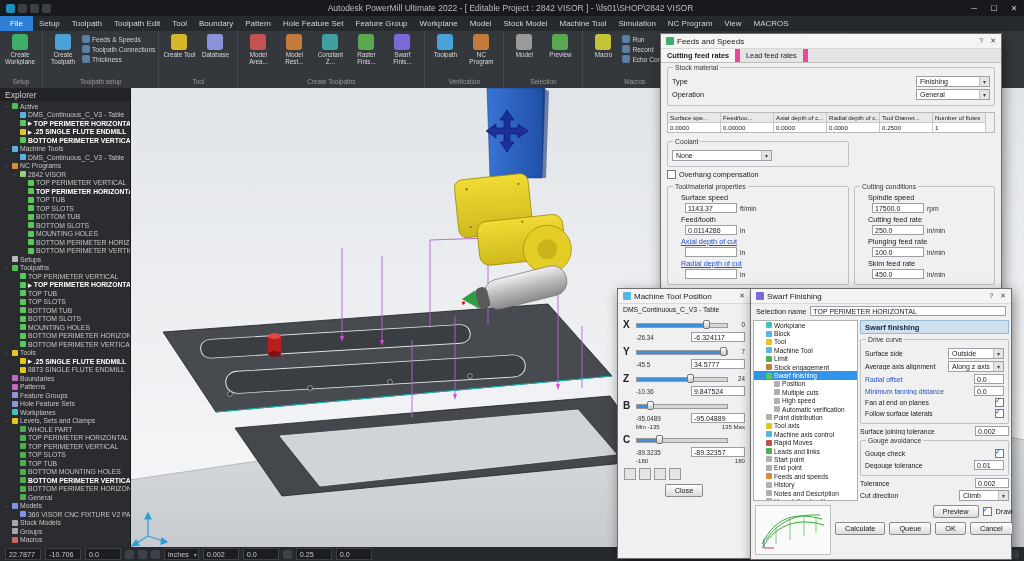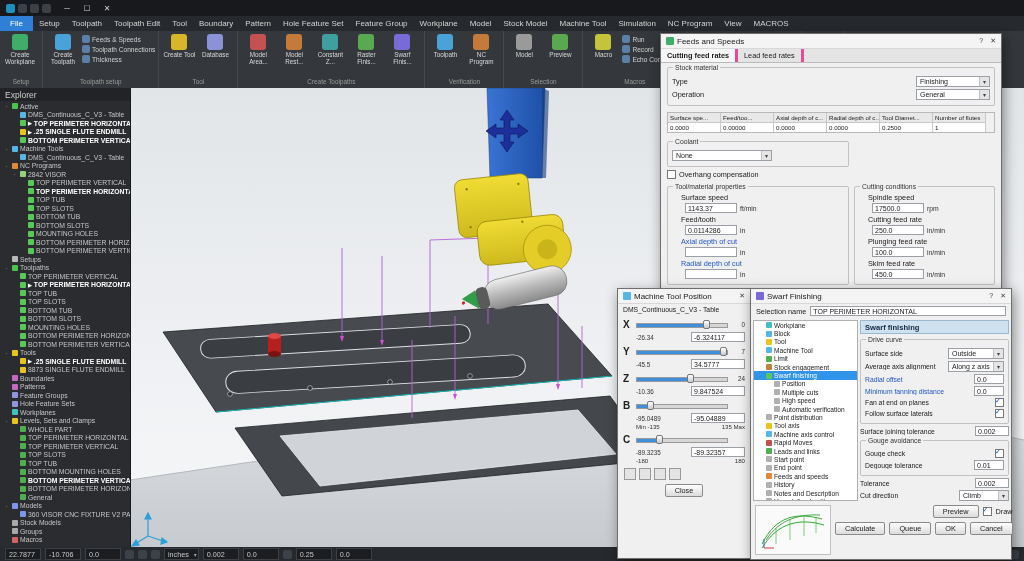--- a/index.html
+++ b/index.html
@@ -65,27 +65,27 @@
   .flabel{flex:1;white-space:nowrap;overflow:hidden;}
   .tb{background:#fff;border:1px solid #9aa0a6;height:10px;display:flex;align-items:center;padding:0 2px;font-size:7px;box-sizing:border-box;}
   .tb.gray{color:#8a8a8a;}
   .w46{width:46px;flex:none;}
   .w52{width:52px;flex:none;}
   .dd{background:#fff;border:1px solid #9aa0a6;height:11px;display:flex;align-items:center;padding:0 11px 0 3px;position:relative;font-size:7px;box-sizing:border-box;}
   .dd::after{content:"▾";position:absolute;right:0;top:0;bottom:0;width:9px;font-size:6px;color:#444;background:#e4e4e4;border-left:1px solid #c0c0c0;display:flex;align-items:center;justify-content:center;}
   .btn{background:linear-gradient(#fdfdfd,#dcdcdc);border:1px solid #8a8a8a;border-radius:2px;padding:1px 9px;font-size:7.3px;display:inline-flex;align-items:center;justify-content:center;}
   .cb{width:7px;height:7px;border:1px solid #777;background:#fff;display:inline-block;position:relative;flex:none;}
   .cb.checked::after{content:"✓";position:absolute;left:-1px;top:-2px;font-size:7px;color:#1b56c4;}
-  .link{color:#2255cc;}
+  .link{color:#2255cc;text-decoration:underline;}
   .unit{color:#333;font-size:6.8px;}
 
   
   .fwin{left:660px;top:33px;width:340px;height:254px;z-index:10;}
   .ftabs{display:flex;background:#e4e4e4;height:13px;font-size:7.3px;border-bottom:1px solid #bbb;}
-  .ftab{padding:0 6px;display:flex;align-items:center;border-right:3px solid #ec4899;}
+  .ftab{padding:0 6px;display:flex;align-items:center;border-right:5px solid #ec4899;}
   .ftab.selected{background:#f7f7f7;font-weight:700;}
   .fbody{padding:2px 6px;position:relative;}
   .fcols{display:flex;gap:5px;}
   .fleft{width:182px;flex:none;}
   .fright{flex:1;}
   .lab{color:#333;}
   .valline{font-weight:700;margin:1px 0 3px 4px;white-space:nowrap;}
   .ftable{border:1px solid #b8b8b8;margin:3px 0;}
   .ftr{display:flex;}
   .fth,.ftd{width:53px;flex:none;font-size:6.2px;padding:1px 2px;border-right:1px solid #c8c8c8;overflow:hidden;white-space:nowrap;box-sizing:border-box;}
@@ -136,20 +136,21 @@
 
 <div class="app">
 
   <div class="titlebar">
     <div class="qat">
       <span class="qicon logo"></span>
       <span class="qicon"></span>
       <span class="qicon"></span>
       <span class="qicon"></span>
     </div>
+    <div class="title-text">Autodesk PowerMill Ultimate 2022 - [ Editable Project : 2842 VISOR ] - \\fs01\SHOP\2842 VISOR</div>
     <div class="win-controls">
       <span>─</span>
       <span>☐</span>
       <span>✕</span>
     </div>
   </div>
 
   <div class="tabs">
 
   <div style="display: contents;">

